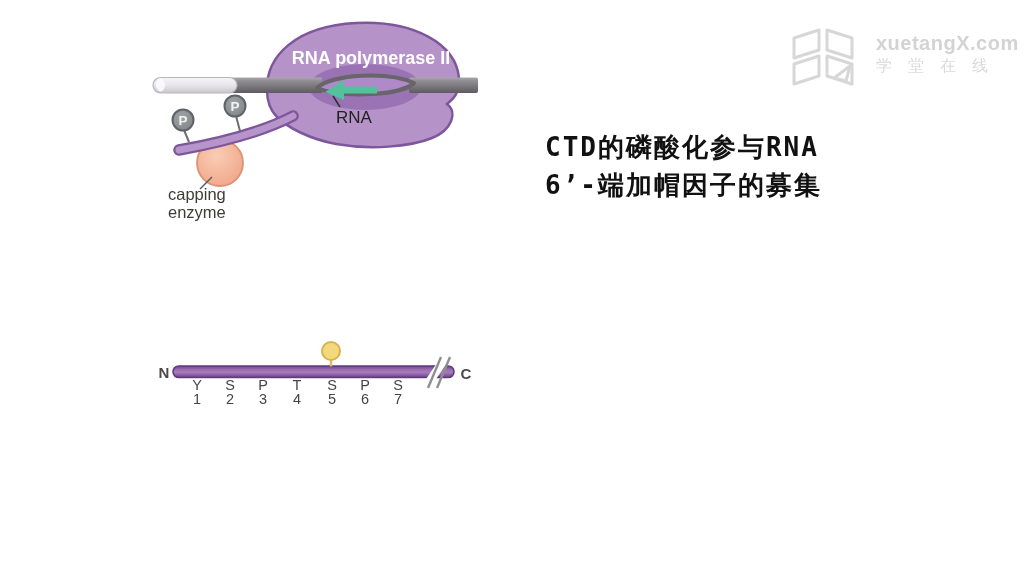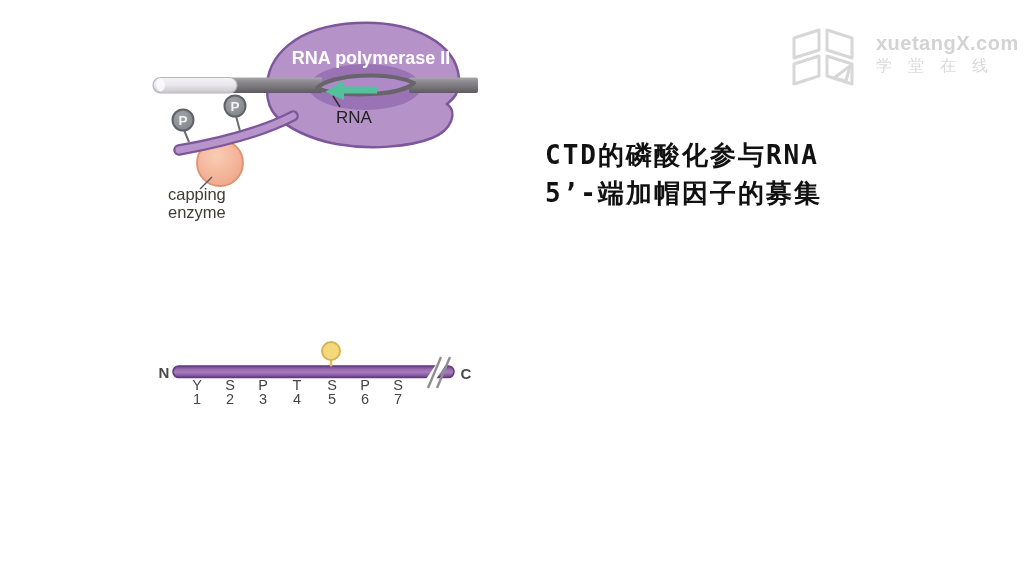--- a/index.html
+++ b/index.html
@@ -1,20 +1,20 @@
 <!DOCTYPE html>
 <html><head>
 <meta charset="utf-8">
 <style>
   html,body{margin:0;padding:0;background:#fff;}
   .stage{position:relative;width:1024px;height:576px;background:#ffffff;overflow:hidden;
          font-family:"Liberation Sans",sans-serif;}
   .abs{position:absolute;}
   
-  .caption{left:545px;top:136px;color:#111;
+  .caption{left:545px;top:128px;color:#111;
            font-family:"DejaVu Sans Mono","DejaVu Sans",monospace;
            font-weight:bold;font-size:26px;line-height:38px;letter-spacing:2px;white-space:nowrap;}
   
   .watermark{left:786px;top:22px;display:flex;align-items:center;gap:16px;color:#d6d6d6;}
   .wm-text{display:flex;flex-direction:column;}
   .wm-en{font-size:20px;font-weight:bold;letter-spacing:.5px;color:#d3d3d3;line-height:22px;}
   .wm-cn{font-size:16px;letter-spacing:16px;color:#dadada;line-height:20px;margin-top:2px;white-space:nowrap;}
   svg text{font-family:"Liberation Sans",sans-serif;}
 </style>
 </head>
@@ -78,21 +78,21 @@
     <line x1="212" y1="177" x2="200" y2="189" stroke="#5a5a58" stroke-width="1.5"></line>
 
     <text x="371" y="64" text-anchor="middle" font-size="18" font-weight="bold" fill="#ffffff">RNA polymerase II</text>
     <text x="354" y="123" text-anchor="middle" font-size="17" fill="#222222">RNA</text>
     <text x="168" y="200" font-size="16.5" fill="#3f3b39">capping</text>
     <text x="168" y="218" font-size="16.5" fill="#3f3b39">enzyme</text>
   </svg>
 
   <div class="abs caption">
     <div>CTD的磷酸化参与RNA</div>
-    <div>5’-端加帽因子的募集</div>
+    <div>6’-端加帽因子的募集</div>
   </div>
 
   <svg class="abs" style="left:0;top:330px" width="500" height="85" viewBox="0 330 500 85">
     <defs>
       <linearGradient id="barGrad" x1="0" y1="0" x2="0" y2="1">
         <stop offset="0" stop-color="#6b4587"></stop>
         <stop offset="0.3" stop-color="#9a6cb0"></stop>
         <stop offset="0.55" stop-color="#a67cbc"></stop>
         <stop offset="0.8" stop-color="#8a5ca2"></stop>
         <stop offset="1" stop-color="#63417f"></stop>

